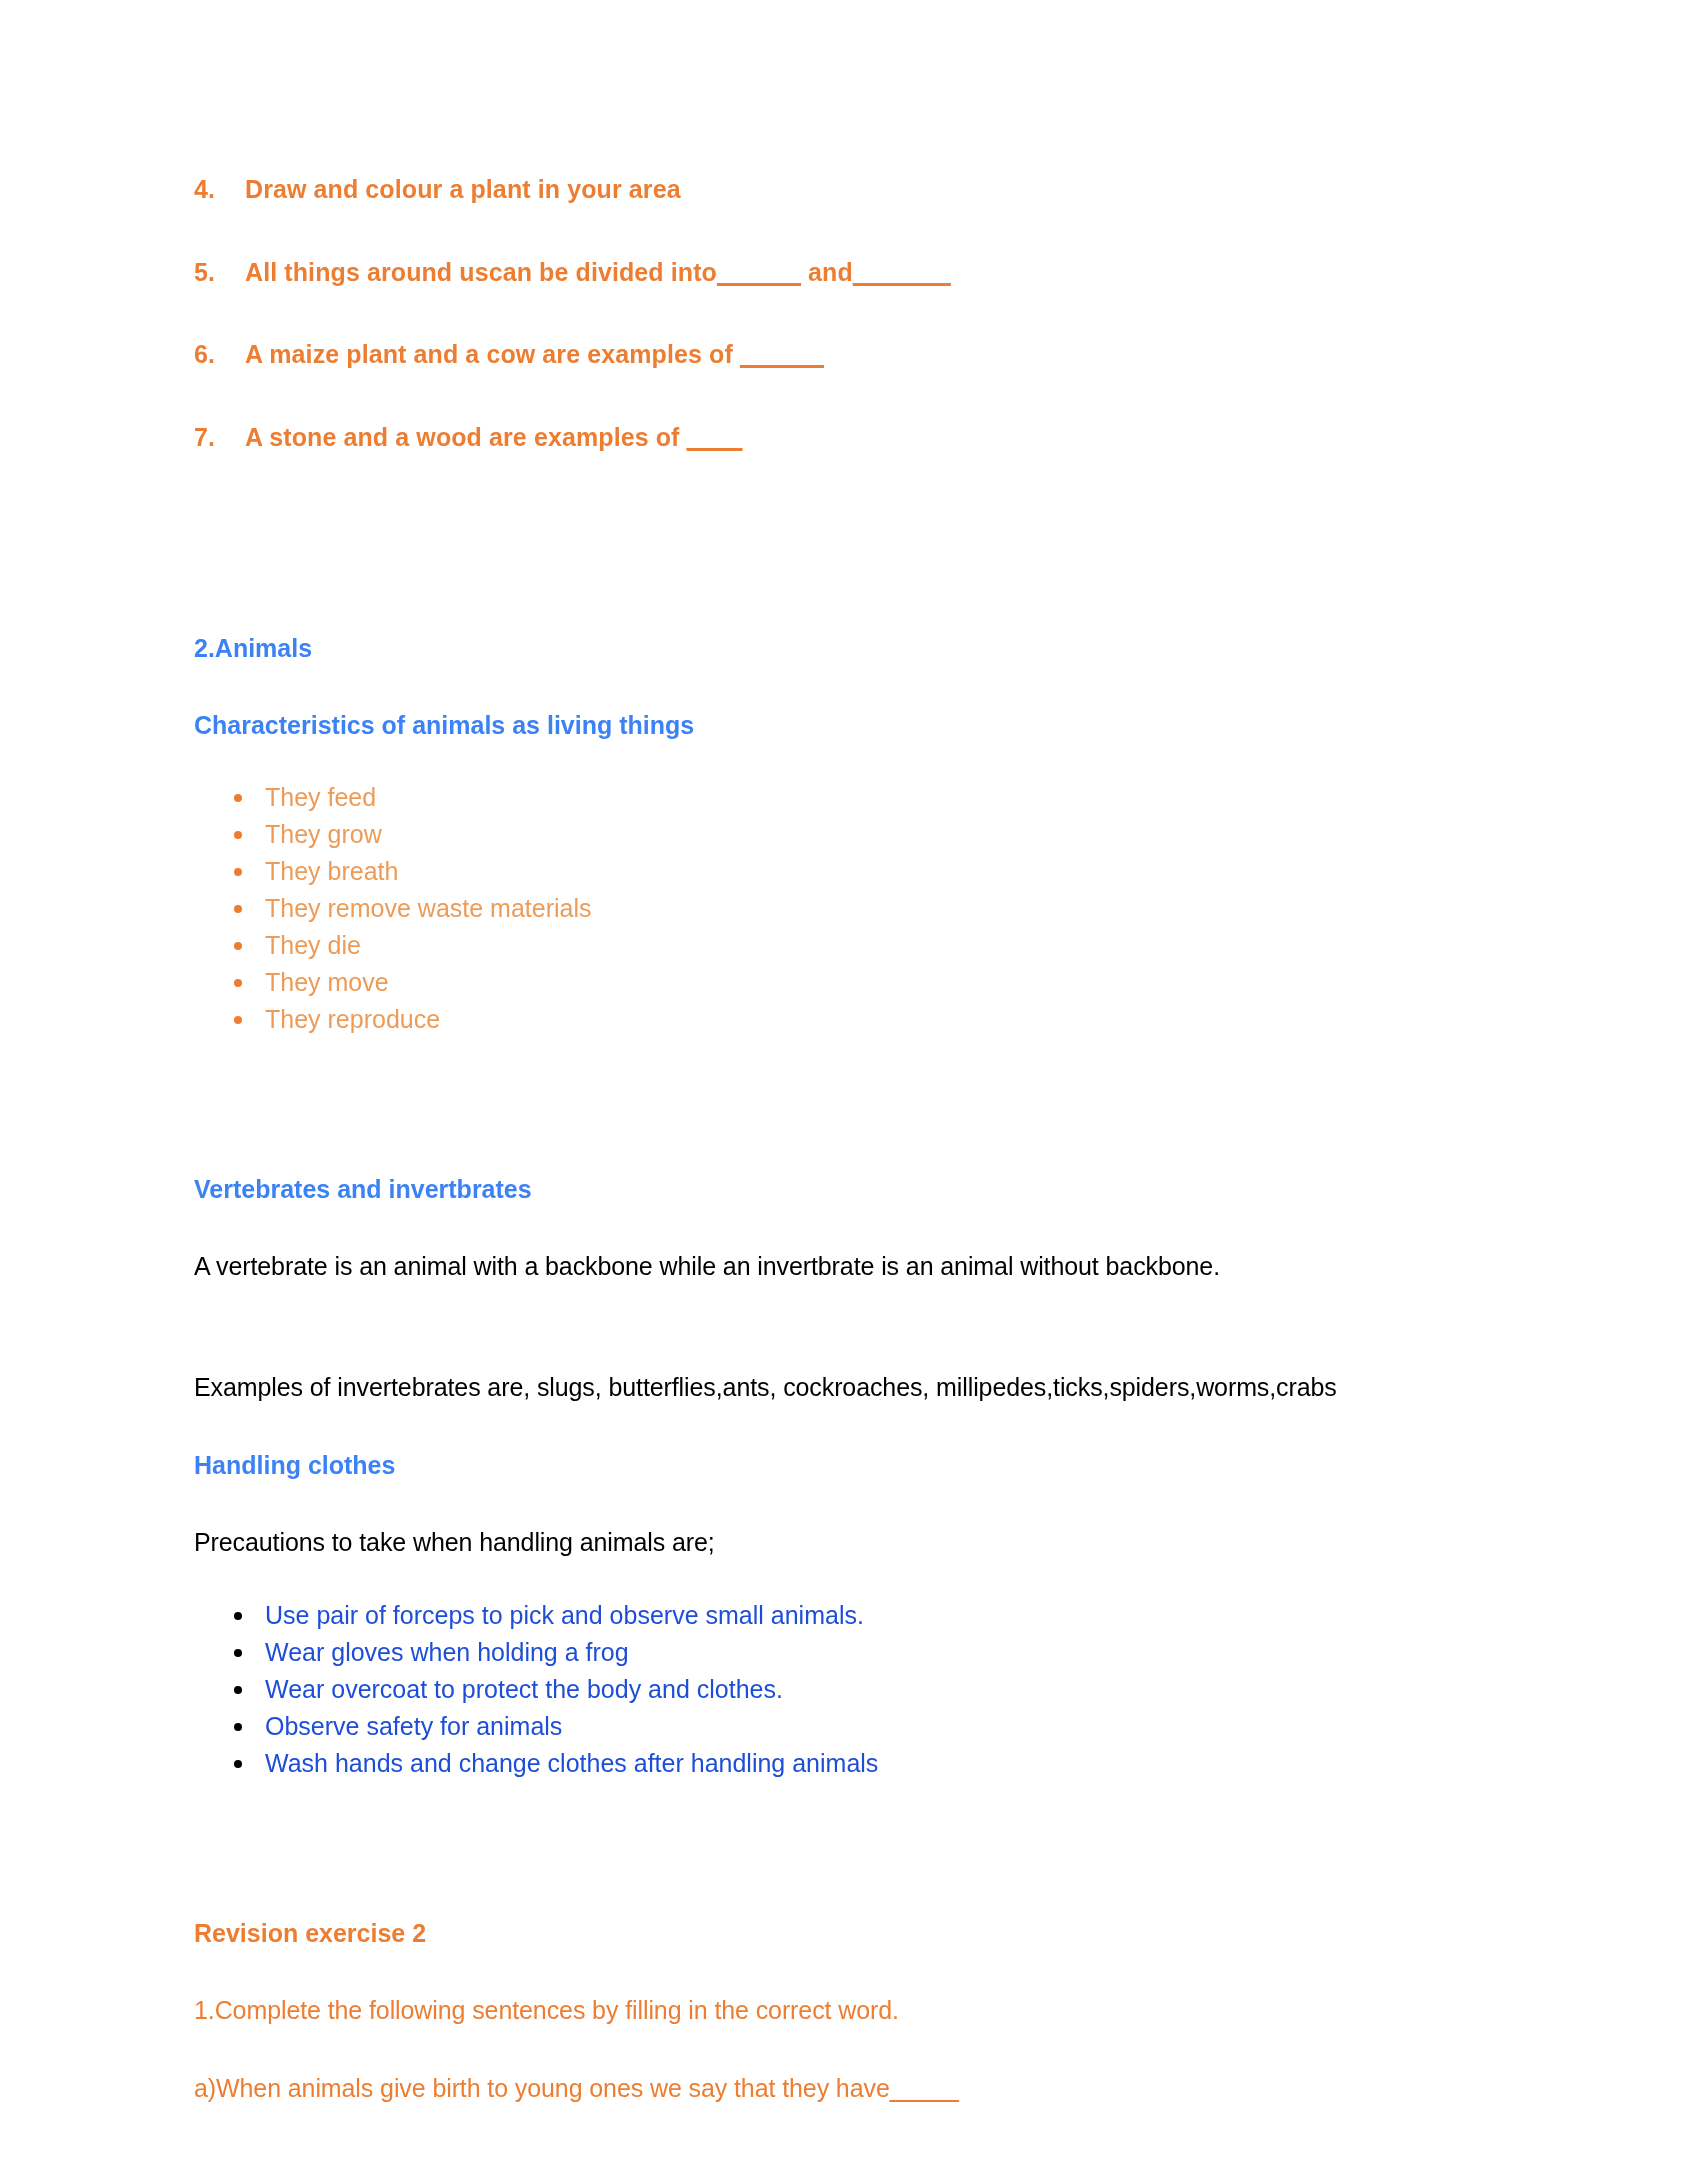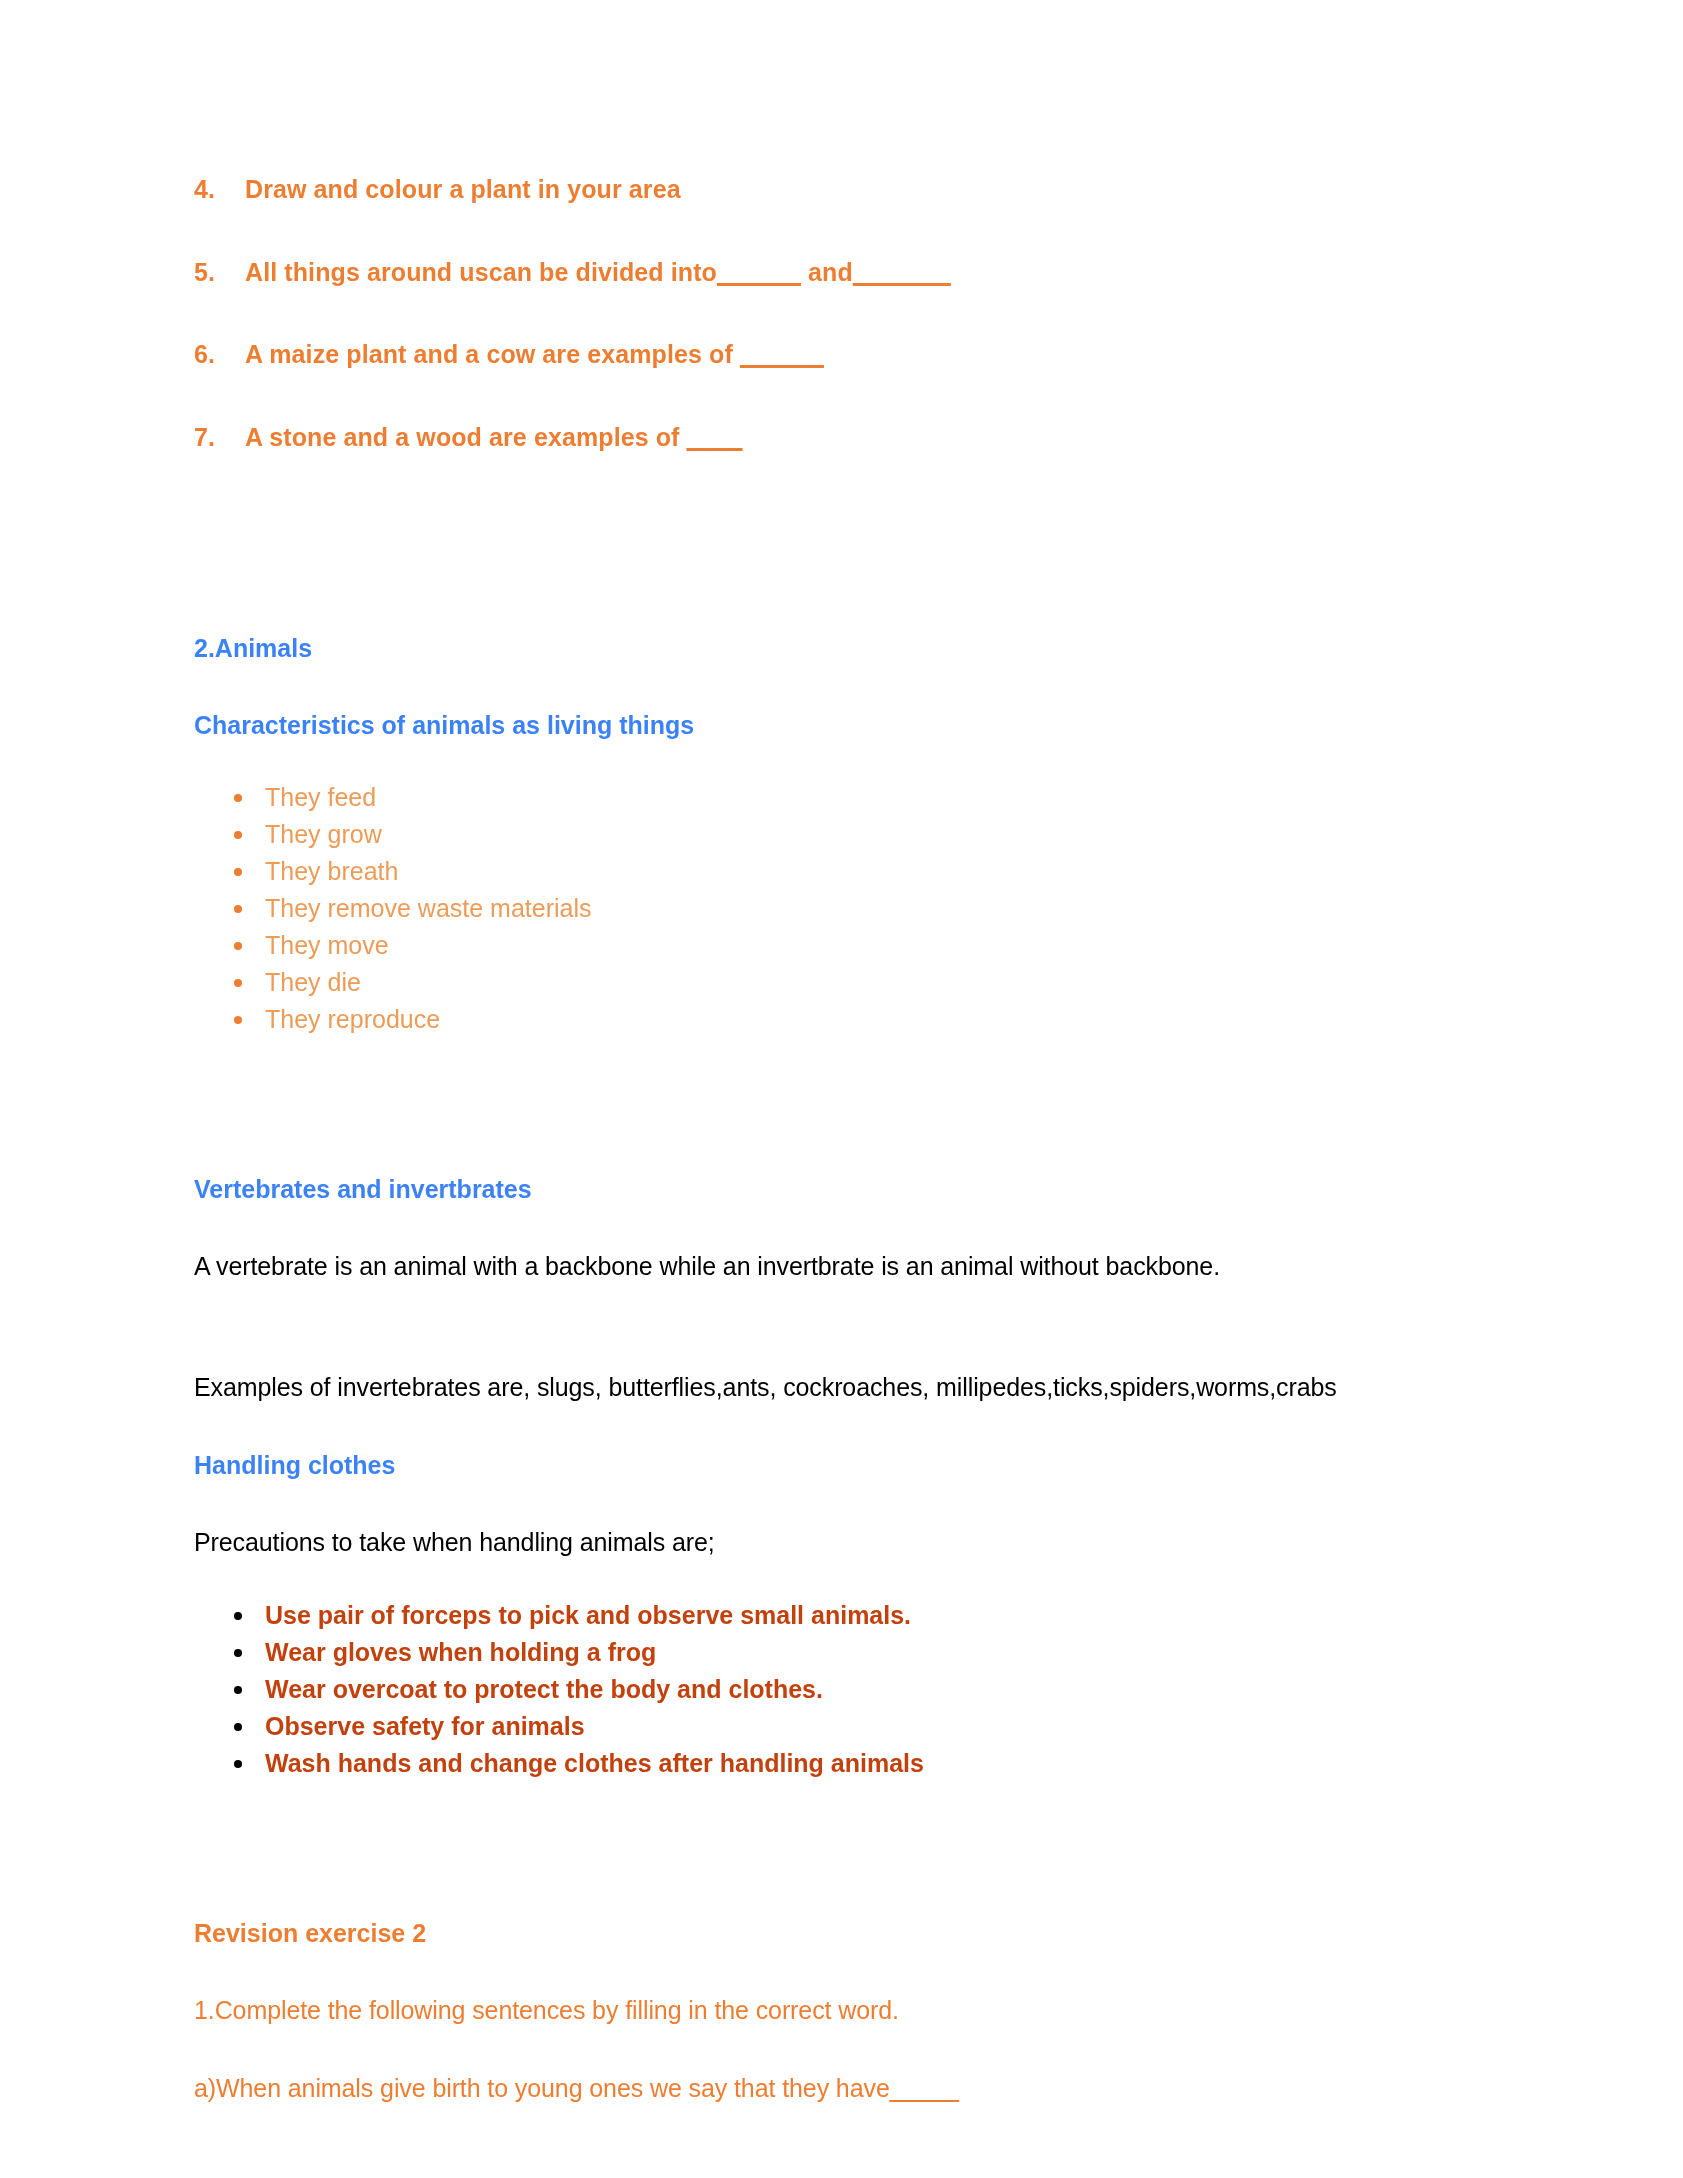--- a/index.html
+++ b/index.html
@@ -116,22 +116,22 @@
     height: 8px;
     border-radius: 50%;
     display: block;
   }
   ul.orange-list > li {
     color: #ED9B56;
     font-weight: normal;
   }
   ul.orange-list > li .bullet { background: #ED7D31; }
   ul.black-list > li {
-    color: #c2410c;
-    font-weight: bold;
+    color: #1d4ed8;
+    font-weight: normal;
   }
   ul.black-list > li .bullet { background: #000000; }
 
   
   .sp-xl { height: 129px; }
   .sp-md { height: 44px; }
 </style>
 </head>
 <body>
 
@@ -161,22 +161,22 @@
 
     <h3 class="h-red">Characteristics of animals as living things</h3>
 
     <div class="sp-md"></div>
 
     <ul class="b-list orange-list">
       <li><span class="bullet"></span><span>They feed</span></li>
       <li><span class="bullet"></span><span>They grow</span></li>
       <li><span class="bullet"></span><span>They breath</span></li>
       <li><span class="bullet"></span><span>They remove waste materials</span></li>
+      <li><span class="bullet"></span><span>They die</span></li>
       <li><span class="bullet"></span><span>They move</span></li>
-      <li><span class="bullet"></span><span>They die</span></li>
       <li><span class="bullet"></span><span>They reproduce</span></li>
     </ul>
 
     <div class="sp-xl"></div>
 
     <h3 class="h-red">Vertebrates and invertbrates</h3>
 
     <div class="sp-md"></div>
 
     <p class="body">A vertebrate is an animal with a backbone while an invertbrate is an animal without backbone.</p>

